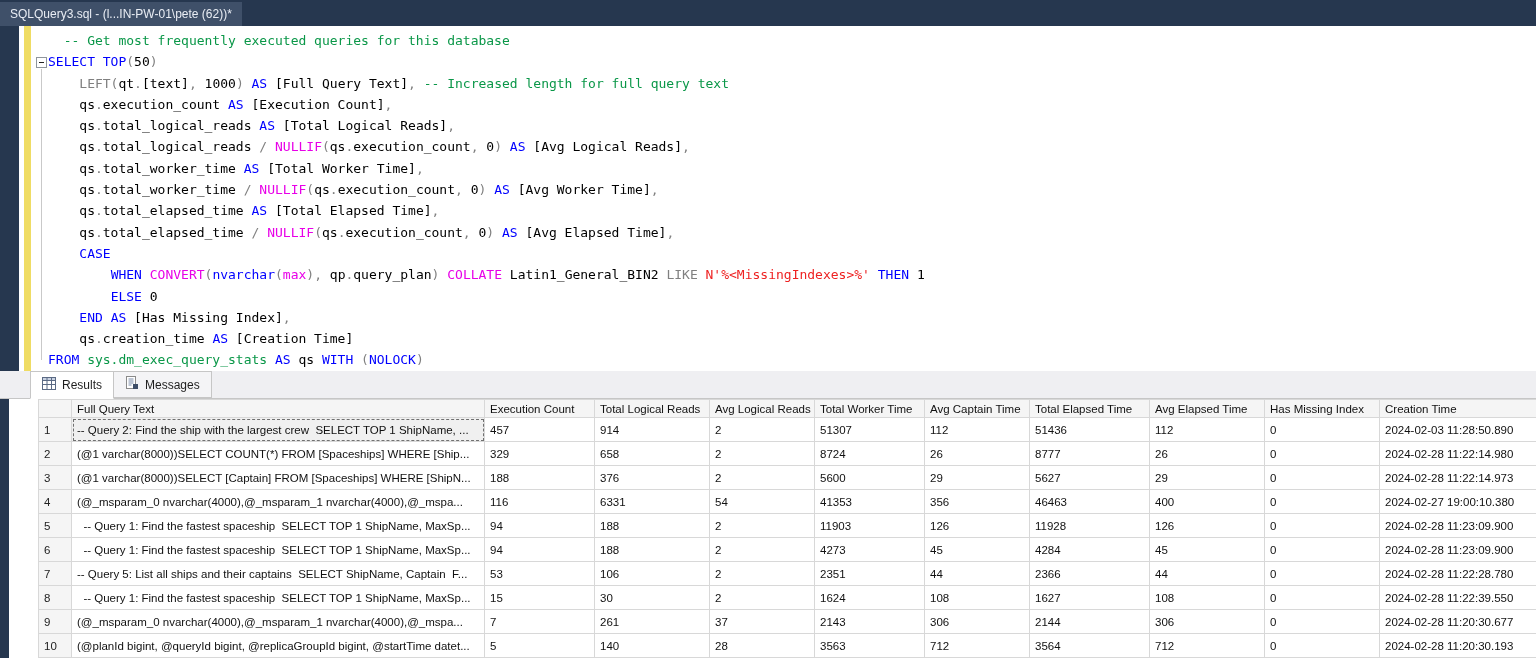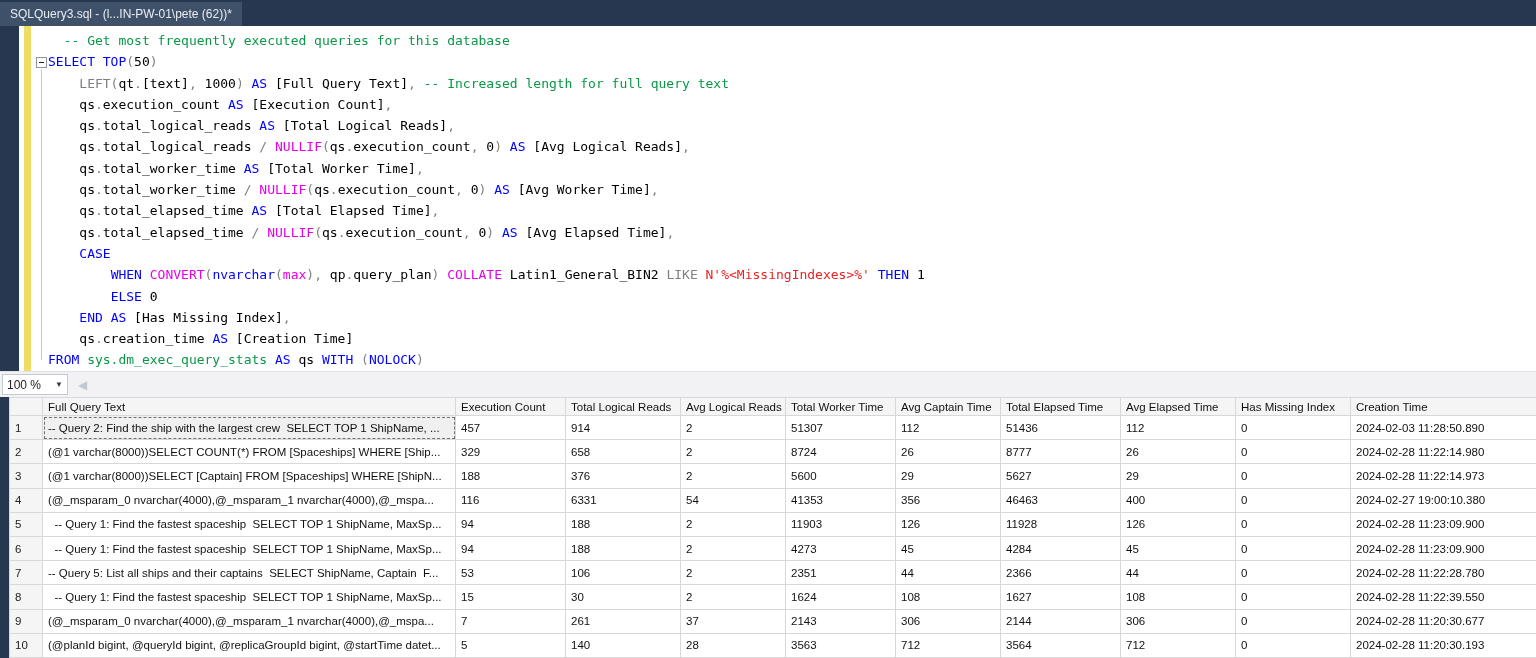--- a/index.html
+++ b/index.html
@@ -31,21 +31,21 @@
   .combo-arrow{font-size:8px;color:#3a3a3a;}
   .hscroll-left{margin-left:10px;color:#C2C8D2;font-size:12px;}
 
   
   .res-area{flex:1;display:flex;flex-direction:column;background:#ffffff;min-height:0;}
   .res-tabs{height:28px;background:#EFEFF2;display:flex;align-items:stretch;padding-left:30px;border-bottom:1px solid #C6C6C6;flex:none;box-sizing:border-box;}
   .res-tab{display:flex;align-items:center;gap:6px;padding:0 11px;font-size:12px;color:#1e1e1e;border:1px solid #C6C6C6;box-sizing:border-box;}
   .res-tab.active{background:#ffffff;border-bottom-color:#ffffff;margin-bottom:-1px;}
   .res-tab.inactive{background:#F4F4F6;border-left:none;}
 
-  .grid-wrap{flex:1;display:flex;min-height:0;}
+  .grid-wrap{flex:1;display:flex;min-height:0;gap:29px;}
   .grid-navy{width:9px;background:#26374F;flex:none;}
   table.grid{border-collapse:collapse;table-layout:fixed;font-size:11.5px;color:#111;width:1527px;}
   table.grid th,table.grid td{border:1px solid #D8D8D8;padding:0 5px;text-align:left;white-space:pre;overflow:hidden;font-weight:normal;box-sizing:border-box;}
   table.grid thead th{background:#F5F5F5;height:18px;}
   table.grid tbody tr{height:19.5px;}
   td.rownum{background:#F5F5F5;color:#222;}
   td.sel{background:#F0F0F0;outline:1px dashed #707070;outline-offset:-2px;}
 </style>
 </head>
 <body>
@@ -63,29 +63,44 @@
     <div class="gutter-track">
       <div class="track-yellow"></div>
     </div>
     <div class="fold-margin">
       <div class="fold-box"></div>
       <div class="fold-vline"></div>
     </div>
     <div class="code"><div class="code-line"><span style="color: rgb(10, 151, 72);">  -- Get most frequently executed queries for this database</span></div><div class="code-line"><span style="color: rgb(0, 0, 255);">SELECT</span><span style="color: rgb(0, 0, 0);"> </span><span style="color: rgb(0, 0, 255);">TOP</span><span style="color: rgb(128, 128, 128);">(</span><span style="color: rgb(0, 0, 0);">50</span><span style="color: rgb(128, 128, 128);">)</span></div><div class="code-line"><span style="color: rgb(0, 0, 0);">    </span><span style="color: rgb(128, 128, 128);">LEFT(</span><span style="color: rgb(0, 0, 0);">qt</span><span style="color: rgb(128, 128, 128);">.</span><span style="color: rgb(0, 0, 0);">[text]</span><span style="color: rgb(128, 128, 128);">, </span><span style="color: rgb(0, 0, 0);">1000</span><span style="color: rgb(128, 128, 128);">) </span><span style="color: rgb(0, 0, 255);">AS</span><span style="color: rgb(0, 0, 0);"> [Full Query Text]</span><span style="color: rgb(128, 128, 128);">,</span><span style="color: rgb(10, 151, 72);"> -- Increased length for full query text</span></div><div class="code-line"><span style="color: rgb(0, 0, 0);">    qs</span><span style="color: rgb(128, 128, 128);">.</span><span style="color: rgb(0, 0, 0);">execution_count </span><span style="color: rgb(0, 0, 255);">AS</span><span style="color: rgb(0, 0, 0);"> [Execution Count]</span><span style="color: rgb(128, 128, 128);">,</span></div><div class="code-line"><span style="color: rgb(0, 0, 0);">    qs</span><span style="color: rgb(128, 128, 128);">.</span><span style="color: rgb(0, 0, 0);">total_logical_reads </span><span style="color: rgb(0, 0, 255);">AS</span><span style="color: rgb(0, 0, 0);"> [Total Logical Reads]</span><span style="color: rgb(128, 128, 128);">,</span></div><div class="code-line"><span style="color: rgb(0, 0, 0);">    qs</span><span style="color: rgb(128, 128, 128);">.</span><span style="color: rgb(0, 0, 0);">total_logical_reads </span><span style="color: rgb(128, 128, 128);">/ </span><span style="color: rgb(232, 0, 232);">NULLIF</span><span style="color: rgb(128, 128, 128);">(</span><span style="color: rgb(0, 0, 0);">qs</span><span style="color: rgb(128, 128, 128);">.</span><span style="color: rgb(0, 0, 0);">execution_count</span><span style="color: rgb(128, 128, 128);">, </span><span style="color: rgb(0, 0, 0);">0</span><span style="color: rgb(128, 128, 128);">) </span><span style="color: rgb(0, 0, 255);">AS</span><span style="color: rgb(0, 0, 0);"> [Avg Logical Reads]</span><span style="color: rgb(128, 128, 128);">,</span></div><div class="code-line"><span style="color: rgb(0, 0, 0);">    qs</span><span style="color: rgb(128, 128, 128);">.</span><span style="color: rgb(0, 0, 0);">total_worker_time </span><span style="color: rgb(0, 0, 255);">AS</span><span style="color: rgb(0, 0, 0);"> [Total Worker Time]</span><span style="color: rgb(128, 128, 128);">,</span></div><div class="code-line"><span style="color: rgb(0, 0, 0);">    qs</span><span style="color: rgb(128, 128, 128);">.</span><span style="color: rgb(0, 0, 0);">total_worker_time </span><span style="color: rgb(128, 128, 128);">/ </span><span style="color: rgb(232, 0, 232);">NULLIF</span><span style="color: rgb(128, 128, 128);">(</span><span style="color: rgb(0, 0, 0);">qs</span><span style="color: rgb(128, 128, 128);">.</span><span style="color: rgb(0, 0, 0);">execution_count</span><span style="color: rgb(128, 128, 128);">, </span><span style="color: rgb(0, 0, 0);">0</span><span style="color: rgb(128, 128, 128);">) </span><span style="color: rgb(0, 0, 255);">AS</span><span style="color: rgb(0, 0, 0);"> [Avg Worker Time]</span><span style="color: rgb(128, 128, 128);">,</span></div><div class="code-line"><span style="color: rgb(0, 0, 0);">    qs</span><span style="color: rgb(128, 128, 128);">.</span><span style="color: rgb(0, 0, 0);">total_elapsed_time </span><span style="color: rgb(0, 0, 255);">AS</span><span style="color: rgb(0, 0, 0);"> [Total Elapsed Time]</span><span style="color: rgb(128, 128, 128);">,</span></div><div class="code-line"><span style="color: rgb(0, 0, 0);">    qs</span><span style="color: rgb(128, 128, 128);">.</span><span style="color: rgb(0, 0, 0);">total_elapsed_time </span><span style="color: rgb(128, 128, 128);">/ </span><span style="color: rgb(232, 0, 232);">NULLIF</span><span style="color: rgb(128, 128, 128);">(</span><span style="color: rgb(0, 0, 0);">qs</span><span style="color: rgb(128, 128, 128);">.</span><span style="color: rgb(0, 0, 0);">execution_count</span><span style="color: rgb(128, 128, 128);">, </span><span style="color: rgb(0, 0, 0);">0</span><span style="color: rgb(128, 128, 128);">) </span><span style="color: rgb(0, 0, 255);">AS</span><span style="color: rgb(0, 0, 0);"> [Avg Elapsed Time]</span><span style="color: rgb(128, 128, 128);">,</span></div><div class="code-line"><span style="color: rgb(0, 0, 0);">    </span><span style="color: rgb(0, 0, 255);">CASE</span></div><div class="code-line"><span style="color: rgb(0, 0, 0);">        </span><span style="color: rgb(0, 0, 255);">WHEN</span><span style="color: rgb(0, 0, 0);"> </span><span style="color: rgb(232, 0, 232);">CONVERT</span><span style="color: rgb(128, 128, 128);">(</span><span style="color: rgb(0, 0, 255);">nvarchar</span><span style="color: rgb(128, 128, 128);">(</span><span style="color: rgb(232, 0, 232);">max</span><span style="color: rgb(128, 128, 128);">), </span><span style="color: rgb(0, 0, 0);">qp</span><span style="color: rgb(128, 128, 128);">.</span><span style="color: rgb(0, 0, 0);">query_plan</span><span style="color: rgb(128, 128, 128);">) </span><span style="color: rgb(232, 0, 232);">COLLATE</span><span style="color: rgb(0, 0, 0);"> Latin1_General_BIN2 </span><span style="color: rgb(128, 128, 128);">LIKE</span><span style="color: rgb(0, 0, 0);"> </span><span style="color: rgb(238, 34, 34);">N'%&lt;MissingIndexes&gt;%'</span><span style="color: rgb(0, 0, 0);"> </span><span style="color: rgb(0, 0, 255);">THEN</span><span style="color: rgb(0, 0, 0);"> 1</span></div><div class="code-line"><span style="color: rgb(0, 0, 0);">        </span><span style="color: rgb(0, 0, 255);">ELSE</span><span style="color: rgb(0, 0, 0);"> 0</span></div><div class="code-line"><span style="color: rgb(0, 0, 0);">    </span><span style="color: rgb(0, 0, 255);">END</span><span style="color: rgb(0, 0, 0);"> </span><span style="color: rgb(0, 0, 255);">AS</span><span style="color: rgb(0, 0, 0);"> [Has Missing Index]</span><span style="color: rgb(128, 128, 128);">,</span></div><div class="code-line"><span style="color: rgb(0, 0, 0);">    qs</span><span style="color: rgb(128, 128, 128);">.</span><span style="color: rgb(0, 0, 0);">creation_time </span><span style="color: rgb(0, 0, 255);">AS</span><span style="color: rgb(0, 0, 0);"> [Creation Time]</span></div><div class="code-line"><span style="color: rgb(0, 0, 255);">FROM</span><span style="color: rgb(0, 0, 0);"> </span><span style="color: rgb(10, 151, 72);">sys.dm_exec_query_stats</span><span style="color: rgb(0, 0, 0);"> </span><span style="color: rgb(0, 0, 255);">AS</span><span style="color: rgb(0, 0, 0);"> qs </span><span style="color: rgb(0, 0, 255);">WITH</span><span style="color: rgb(0, 0, 0);"> </span><span style="color: rgb(128, 128, 128);">(</span><span style="color: rgb(0, 0, 255);">NOLOCK</span><span style="color: rgb(128, 128, 128);">)</span></div></div>
   </div>
 
-  <div class="zoombar">
-    <div class="zoom-combo">
-      <span>100 %</span>
-      <span class="combo-arrow">▼</span>
-    </div>
-    <span class="hscroll-left">◀</span>
-  </div>
 
   <div class="res-area">
+    <div class="res-tabs">
+      <div class="res-tab active">
+        <span>
+          <svg width="14" height="13" viewBox="0 0 14 13">
+              <rect x="0.5" y="0.5" width="13" height="12" fill="#fff" stroke="#5B6A84"></rect>
+              <rect x="0.5" y="0.5" width="13" height="3" fill="#C8D2E2" stroke="#5B6A84"></rect>
+              <path d="M5 .5v12M9.5 .5v12M.5 7.5h13" stroke="#5B6A84" fill="none"></path>
+            </svg>
+        </span>
+        <span>Results</span>
+      </div>
+      <div class="res-tab inactive">
+        <span>
+          <svg width="14" height="14" viewBox="0 0 14 14">
+              <rect x="1.5" y="0.5" width="9" height="12" fill="#fff" stroke="#8A8A8A"></rect>
+              <path d="M3.5 3h5M3.5 5h5M3.5 7h5M3.5 9h3" stroke="#7A8BA8" fill="none"></path>
+              <rect x="8" y="8" width="5" height="5" fill="#3E4E68"></rect>
+            </svg>
+        </span>
+        <span>Messages</span>
+      </div>
+    </div>
     <div class="grid-wrap">
       <div class="grid-navy"></div>
       <table class="grid">
         <colgroup>
           <col style="width:33px">
             <col style="width:413px">
             <col style="width:110px">
             <col style="width:115px">
             <col style="width:105px">
             <col style="width:110px">

